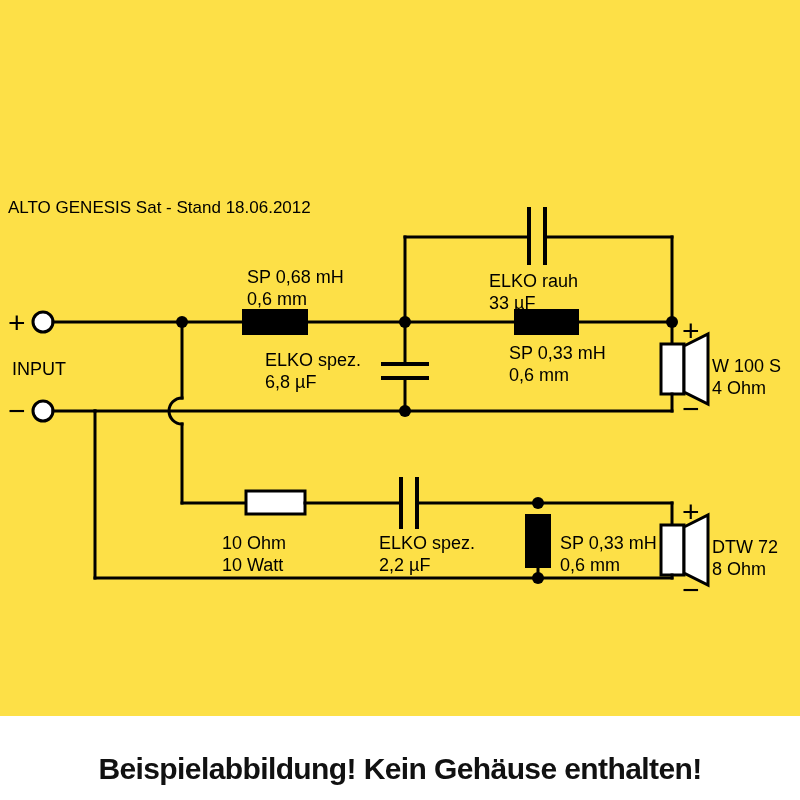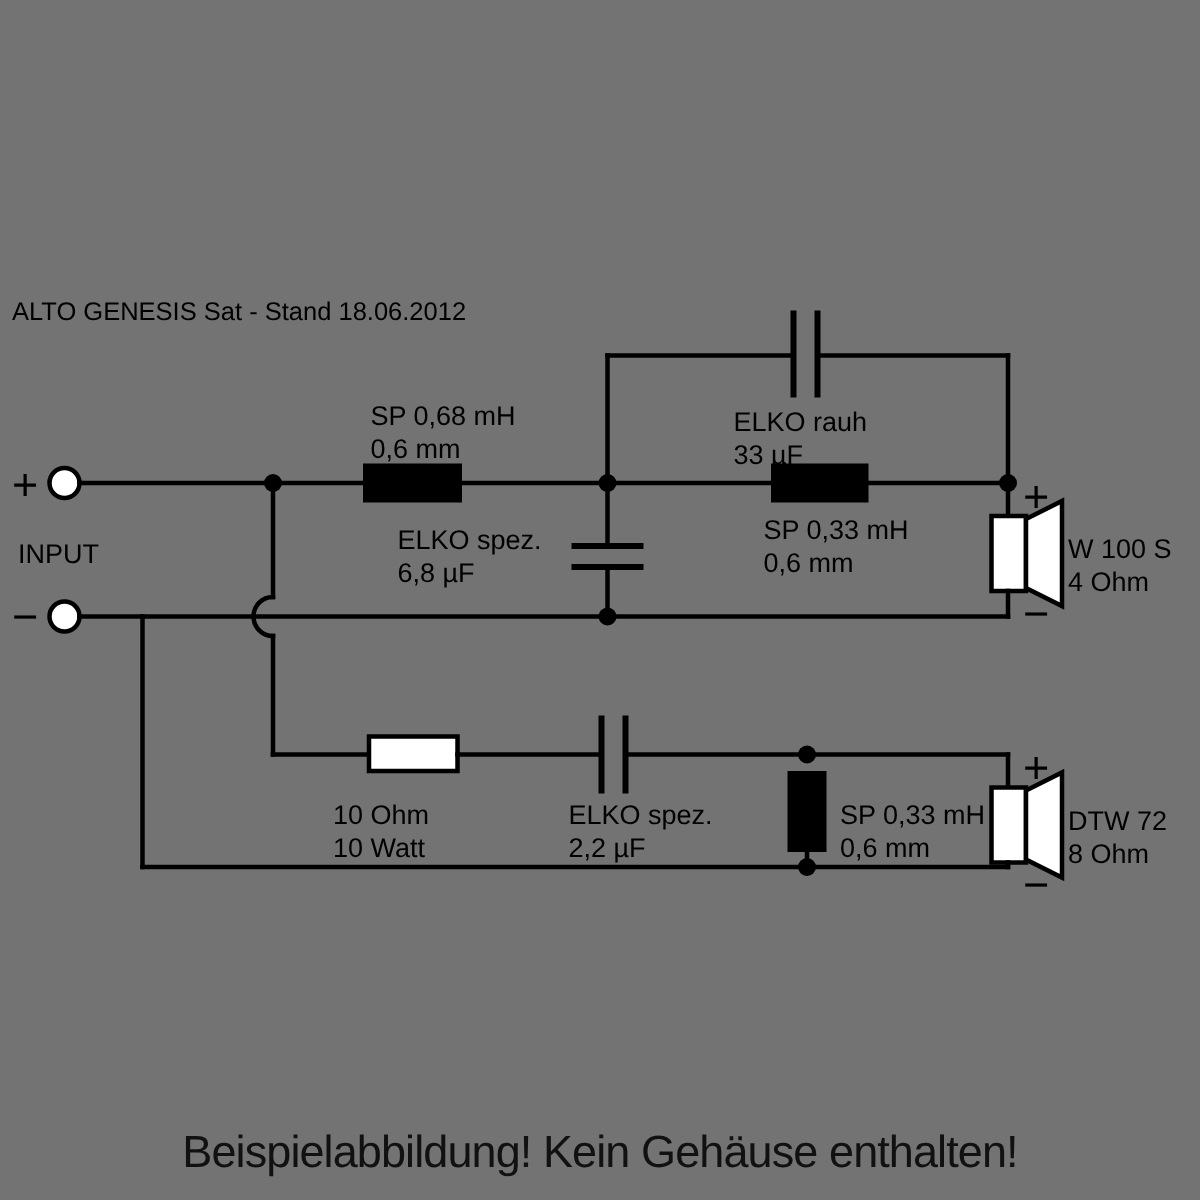--- a/index.html
+++ b/index.html
@@ -10,22 +10,22 @@
   body {
     width: 800px;
     height: 800px;
     font-family: "Liberation Sans", sans-serif;
     color: #000000;
     overflow: hidden;
   }
   #page {
     position: relative;
     width: 800px;
-    height: 800px;
-    background: #737373;
+    height: 716px;
+    background: #fde047;
   }
   #schematic {
     position: absolute;
     left: 0;
     top: 0;
     width: 800px;
     height: 800px;
     display: block;
   }
   .wire {
@@ -92,20 +92,21 @@
     position: absolute;
     left: 0;
     top: 752px;
     width: 800px;
     text-align: center;
     font-family: "Liberation Sans", sans-serif;
     font-size: 30px;
     letter-spacing: -0.6px;
     color: #111111;
     white-space: nowrap;
+    font-weight: bold;
   }
 </style>
 </head>
 <body>
 
 <div id="page">
 
   <svg id="schematic" viewBox="0 0 800 800">
 
     <text class="lbl-title" x="8" y="213">ALTO GENESIS Sat - Stand 18.06.2012</text>

